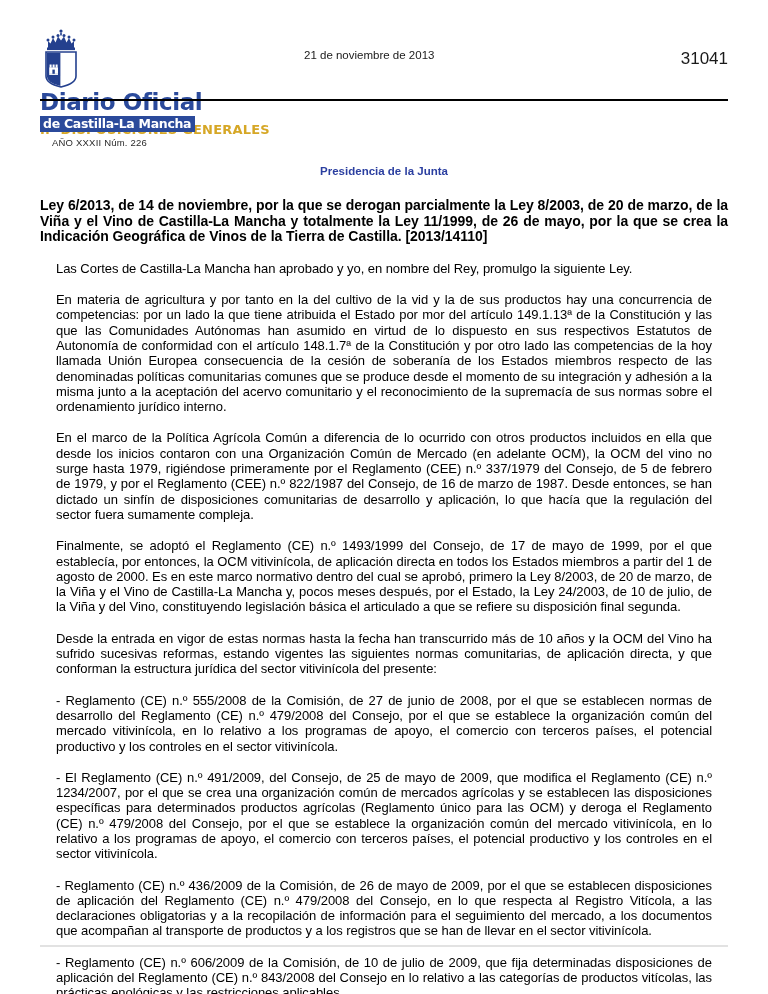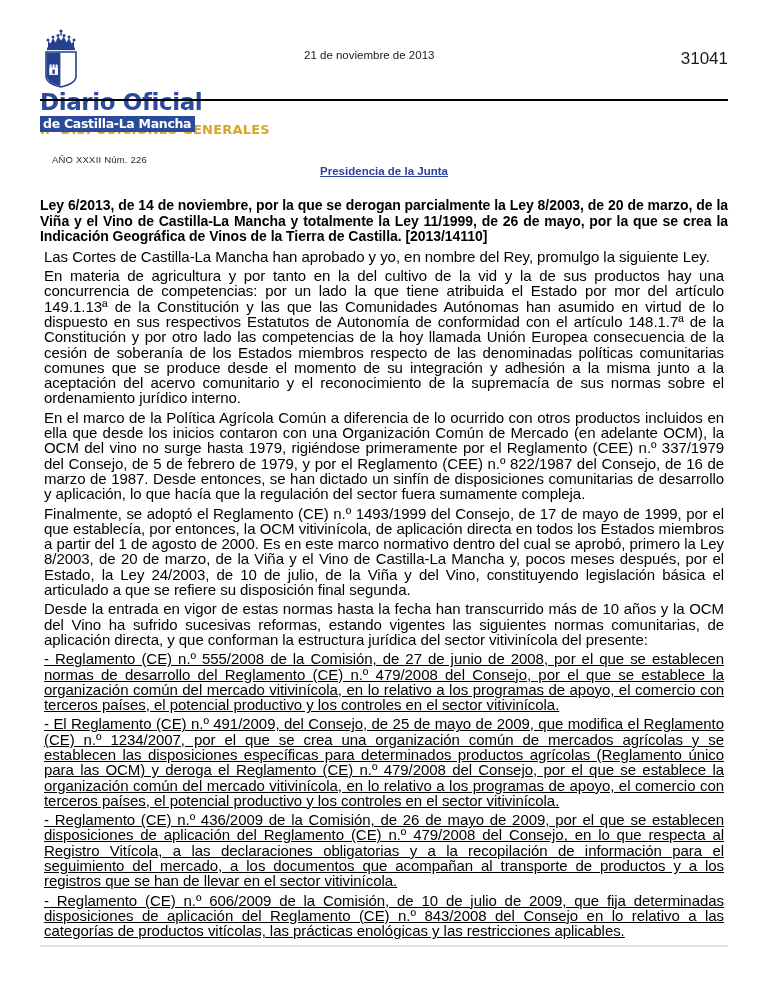--- a/index.html
+++ b/index.html
@@ -64,21 +64,21 @@
     font-size: 12.5px;
     line-height: 14px;
     padding: 1px 4px 1px 3px;
     margin-top: 1px;
     letter-spacing: -0.3px;
     white-space: nowrap;
   }
   .do-year {
     font-size: 9.5px;
     color: #2a2a2a;
-    margin-top: 22px;
+    margin-top: 5px;
     padding-left: 12px;
     letter-spacing: 0.2px;
     white-space: nowrap;
   }
 
   .head-date {
     position: absolute;
     left: 264px;
     top: 49px;
     font-size: 11.5px;
@@ -108,43 +108,42 @@
     color: #d6a726;
     letter-spacing: 0.2px;
     margin-top: 24px;
   }
   .org-title {
     text-align: center;
     font-weight: bold;
     font-size: 11.5px;
     color: #2b3fa0;
     margin-top: 28px;
-    text-decoration: underline;
   }
 
   .law-title {
     font-weight: bold;
     font-size: 14px;
     line-height: 15.6px;
     margin-top: 21px;
     text-align: justify;
     letter-spacing: -0.05px;
   }
 
   
   p.body {
-    font-size: 15px;
+    font-size: 13px;
     line-height: 15.3px;
-    margin: 4px;
+    margin: 16px;
     text-align: justify;
     letter-spacing: -0.05px;
   }
   .gap-lg { margin-top: 17px; }
   .gap-md { margin-top: 15px; }
-  .gap-sm { margin-top: 0px; text-decoration: underline; }
+  .gap-sm { margin-top: 0px; }
 
   .foot-rule {
     position: absolute;
     left: 40px;
     right: 40px;
     top: 945px;
     height: 2px;
     background: #e2e2e2;
   }
 </style>

